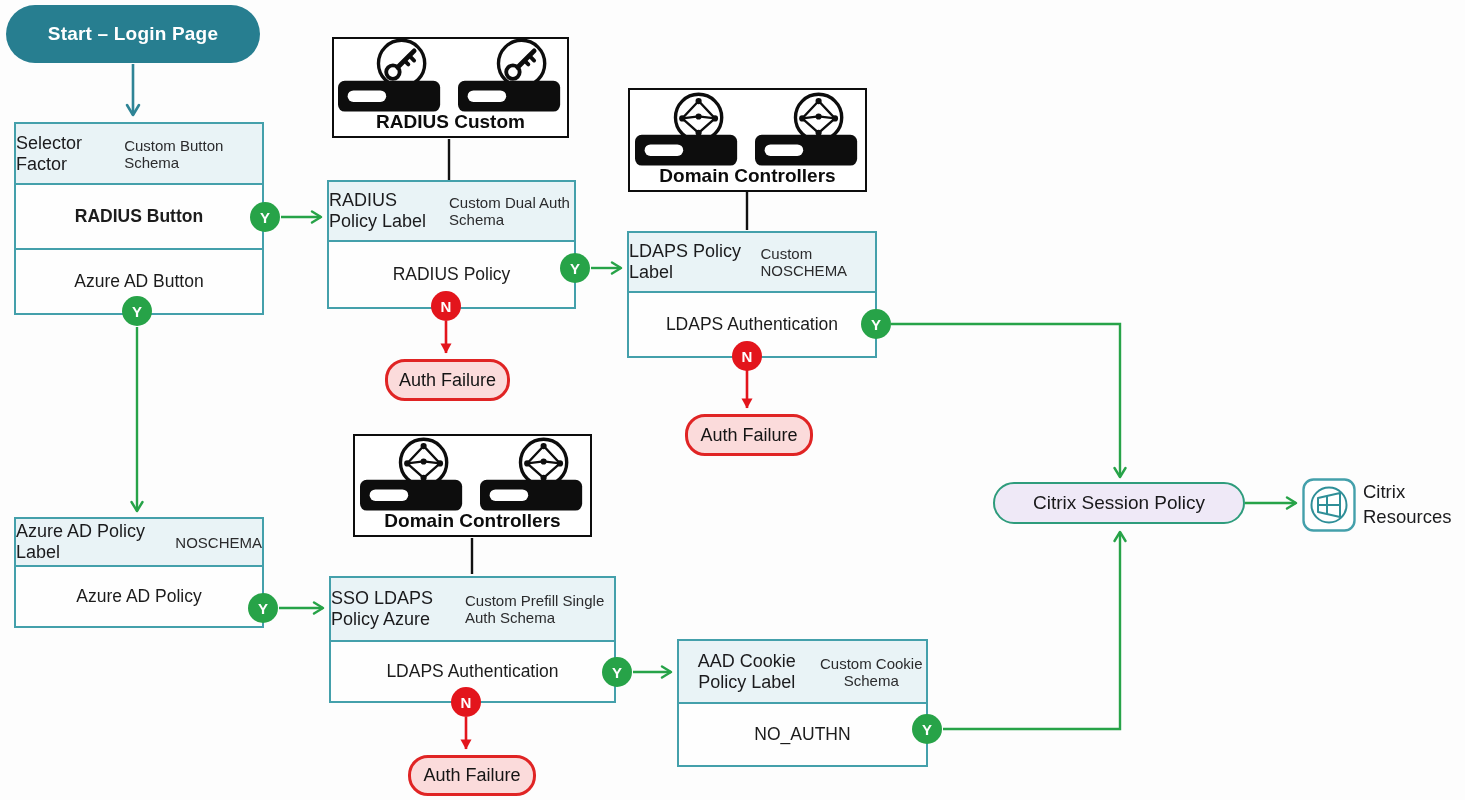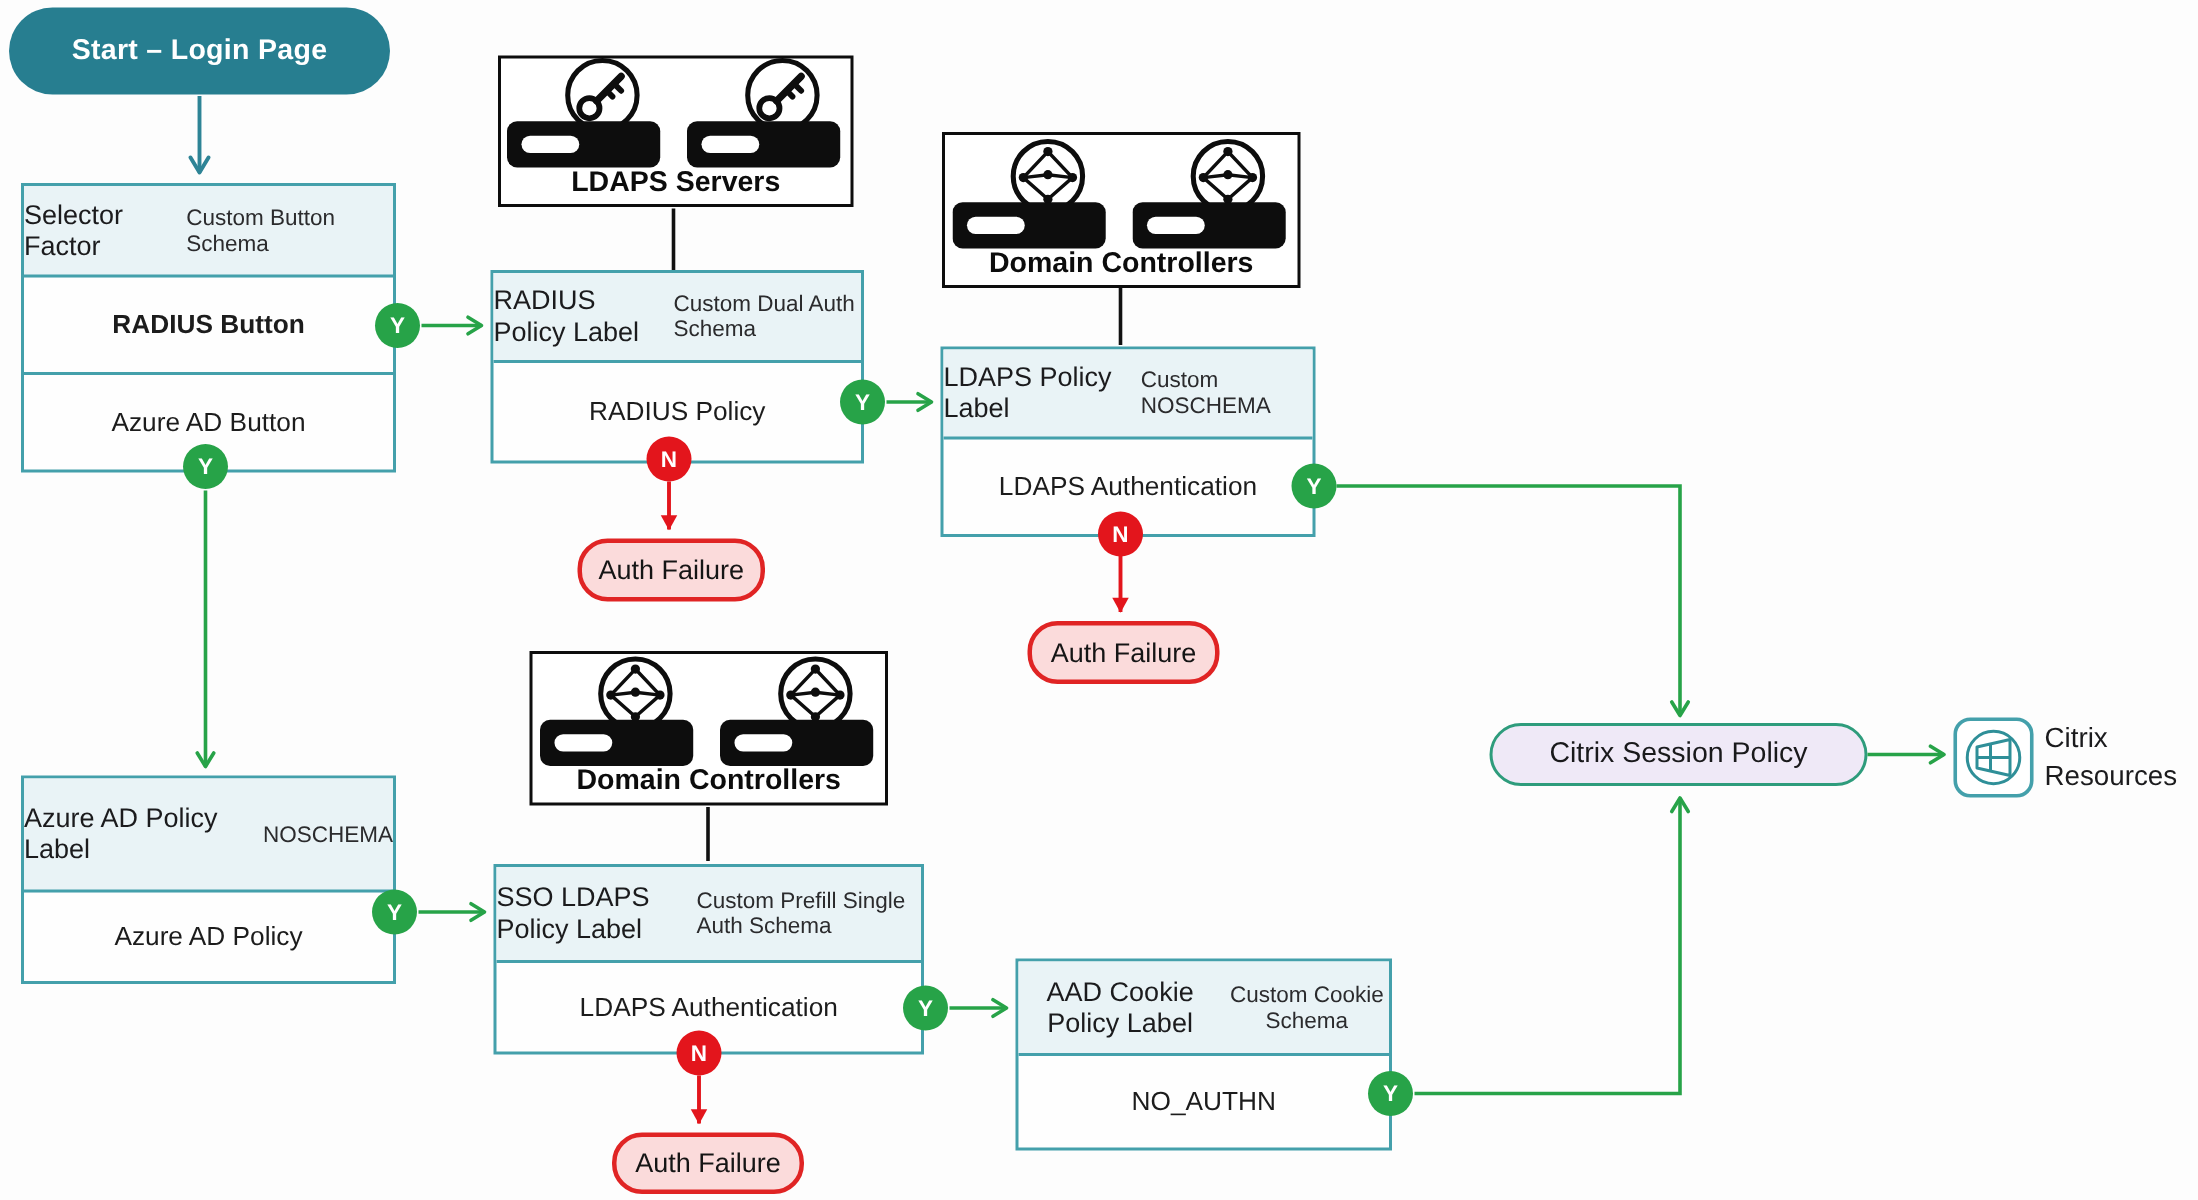--- a/index.html
+++ b/index.html
@@ -115,21 +115,21 @@
       </svg>
       <svg width="106" height="76" viewBox="0 0 110 78">
         <circle cx="66" cy="27" r="24" fill="#fff" stroke="#0d0d0d" stroke-width="3.5"></circle>
         <circle cx="57" cy="36" r="7" fill="none" stroke="#0d0d0d" stroke-width="4"></circle>
         <path d="M62,31 L79,14" stroke="#0d0d0d" stroke-width="5" stroke-linecap="round"></path>
         <path d="M74,19 L79,24 M69,24 L73,28" stroke="#0d0d0d" stroke-width="4" stroke-linecap="round"></path>
         <rect x="0" y="45" width="106" height="32" rx="7" fill="#0d0d0d"></rect>
         <rect x="10" y="55" width="40" height="12" rx="6" fill="#fff"></rect>
       </svg>
     </div>
-    <div class="ilabel">LDAPS Servers</div>
+    <div class="ilabel">RADIUS Custom</div>
   </div>
 
   <div class="pbox" style="left:327px;top:180px;width:249px;">
     <div class="phead" style="height:60px;">
       <div class="ptitle">RADIUS Policy Label</div>
       <div class="psub">Custom Dual Auth Schema</div>
     </div>
     <div class="prow" style="height:65px;">RADIUS Policy</div>
   </div>
 
@@ -171,21 +171,21 @@
     <div class="prow" style="height:63px;">LDAPS Authentication</div>
   </div>
 
   <div class="fail" style="left:385px;top:359px;width:125px;height:42px;">Auth Failure</div>
 
   <div class="fail" style="left:685px;top:414px;width:128px;height:42px;">Auth Failure</div>
 
   <div class="fail" style="left:408px;top:755px;width:128px;height:41px;">Auth Failure</div>
 
   <div class="pbox" style="left:14px;top:517px;width:250px;">
-    <div class="phead" style="height:76px;">
+    <div class="phead" style="height:48px;">
       <div class="ptitle">Azure AD Policy Label</div>
       <div class="psub">NOSCHEMA</div>
     </div>
     <div class="prow" style="height:59px;">Azure AD Policy</div>
   </div>
 
   <div class="ibox" style="left:353px;top:434px;width:239px;height:103px;">
     <div class="irow">
       <svg width="106" height="76" viewBox="0 0 110 78">
         <circle cx="66" cy="27" r="24" fill="#fff" stroke="#0d0d0d" stroke-width="3.5"></circle>
@@ -210,21 +210,21 @@
         <circle cx="66" cy="26" r="3.2" fill="#0d0d0d"></circle>
         <rect x="0" y="45" width="106" height="32" rx="7" fill="#0d0d0d"></rect>
         <rect x="10" y="55" width="40" height="12" rx="6" fill="#fff"></rect>
       </svg>
     </div>
     <div class="ilabel">Domain Controllers</div>
   </div>
 
   <div class="pbox" style="left:329px;top:576px;width:287px;">
     <div class="phead" style="height:64px;">
-      <div class="ptitle">SSO LDAPS Policy Label</div>
+      <div class="ptitle">SSO LDAPS Policy Azure</div>
       <div class="psub">Custom Prefill Single Auth Schema</div>
     </div>
     <div class="prow" style="height:59px;">LDAPS Authentication</div>
   </div>
 
   <div class="pbox" style="left:677px;top:639px;width:251px;">
     <div class="phead" style="height:63px;text-align:center;">
       <div class="ptitle">AAD Cookie Policy Label</div>
       <div class="psub">Custom Cookie Schema</div>
     </div>

